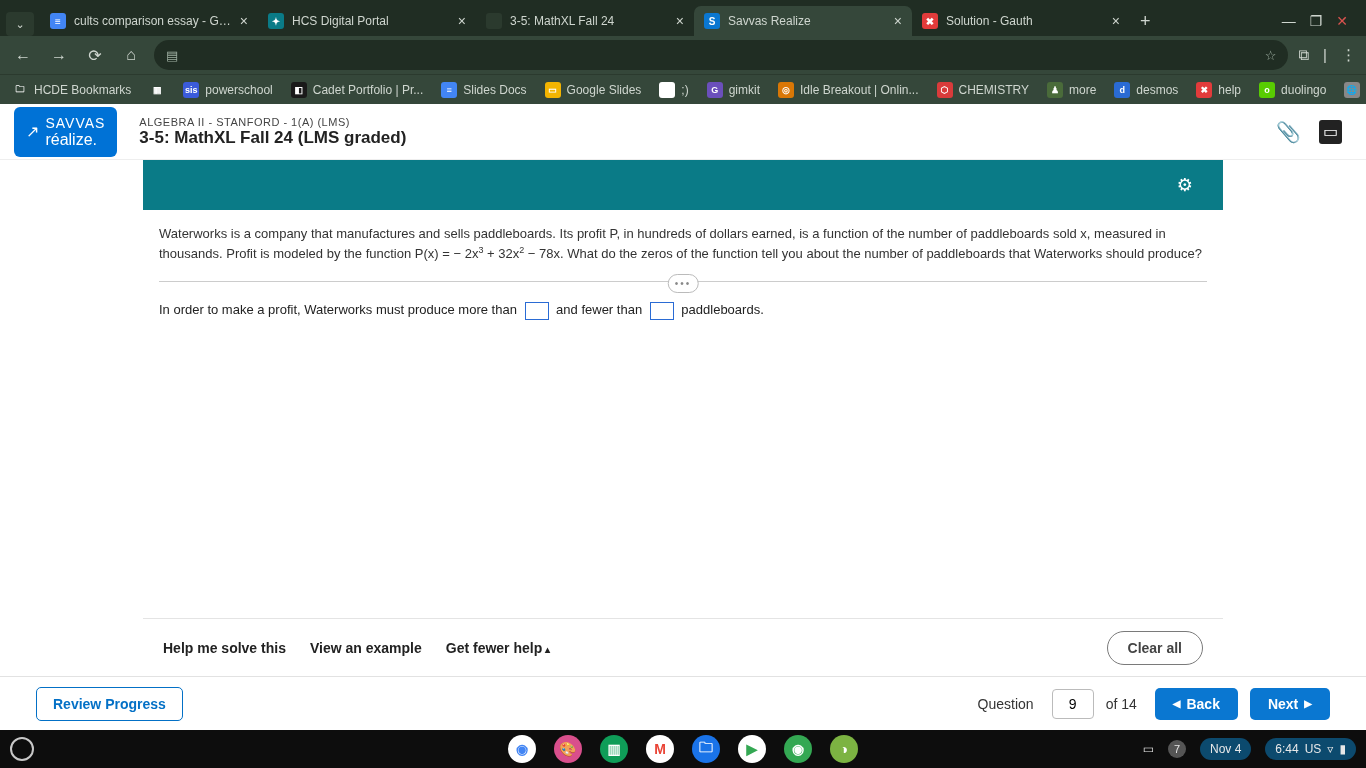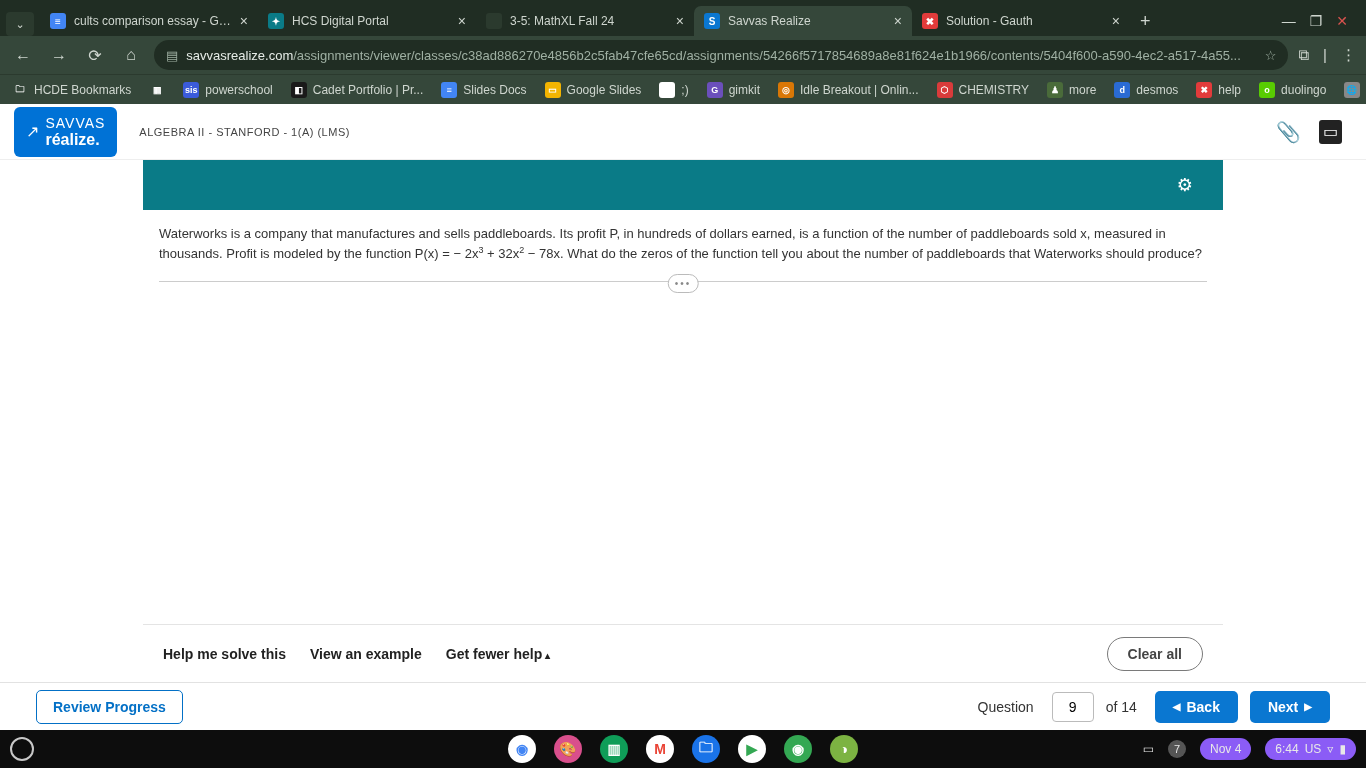--- a/index.html
+++ b/index.html
@@ -51,35 +51,35 @@
   .sep .handle { position:absolute; left:50%; top:-8px; transform:translateX(-50%); background:#fff; border:1px solid #bbb; border-radius:10px; font-size:10px; padding:1px 6px; color:#888; letter-spacing:2px; }
   .fill-line { font-size:13px; color:#222; }
   .num-input { width:24px; height:18px; border:1px solid #2a6bd4; display:inline-block; vertical-align:middle; margin:0 4px; }
   .bottom-bar { margin-top:auto; height:58px; border-top:1px solid #e4e4e4; display:flex; align-items:center; padding:0 20px; gap:24px; background:#fff; }
   .bb-link { font-weight:700; font-size:14px; color:#222; }
   .bb-link.drop::after { content:" ▴"; font-size:10px; }
   .bb-spacer { flex:1; }
   .btn-clear { border:1px solid #7a7a7a; background:#fff; color:#444; border-radius:20px; padding:8px 20px; font-weight:700; font-size:14px; }
   .btn-check { border:none; background:#ef7ba0; color:#fff; border-radius:20px; padding:8px 20px; font-weight:700; font-size:14px; opacity:0.85; }
 
-  .footer-nav { height:48px; background:#fff; border-top:1px solid #e2e2e2; display:flex; align-items:center; padding:0 36px; gap:12px; }
+  .footer-nav { height:54px; background:#fff; border-top:1px solid #e2e2e2; display:flex; align-items:center; padding:0 36px; gap:12px; }
   .btn-outline-blue { border:1.5px solid #0370c6; color:#0370c6; background:#fff; border-radius:5px; padding:8px 16px; font-weight:700; font-size:14px; }
   .footer-nav .spacer { flex:1; }
   .q-label { font-size:14px; color:#333; margin-right:6px; }
   .q-input { width:42px; height:30px; border:1px solid #bbb; border-radius:4px; text-align:center; font-size:14px; }
   .btn-blue { background:#0a77d1; color:#fff; border:none; border-radius:5px; padding:8px 18px; font-weight:700; font-size:14px; display:flex; align-items:center; gap:6px; }
   .btn-blue .tri { font-size:10px; }
 
   
   .shelf { height:38px; background:#0d0d0d; display:flex; align-items:center; padding:0 10px; color:#e8e8e8; font-size:12px; gap:8px; }
   .shelf .launcher { width:24px; height:24px; border:2px solid #c8c8c8; border-radius:50%; }
   .shelf .center { position:absolute; left:50%; transform:translateX(-50%); display:flex; gap:18px; }
   .shelf .appicon { width:28px; height:28px; border-radius:50%; display:flex; align-items:center; justify-content:center; color:#fff; font-size:14px; font-weight:bold; }
   .shelf .tray { margin-left:auto; display:flex; align-items:center; gap:14px; }
-  .shelf .pill { background:#8b5cf6; border-radius:14px; padding:4px 10px; display:flex; align-items:center; gap:6px; }
+  .shelf .pill { background:#0c4a6e; border-radius:14px; padding:4px 10px; display:flex; align-items:center; gap:6px; }
   .shelf .notif { width:18px; height:18px; border-radius:50%; background:#555; display:flex; align-items:center; justify-content:center; font-size:11px; }
 </style>
 </head>
 <body>
 
 <div class="chrome-top">
   <div class="tabstrip">
     <div class="tab-dropdown">⌄</div>
     <div id="tabs-mount" style="display: flex;">
         <div class="tab inactive">
@@ -116,21 +116,20 @@
     </div>
   </div>
 
   <div class="toolbar">
     <div class="navbtn">←</div>
     <div class="navbtn">→</div>
     <div class="navbtn">⟳</div>
     <div class="navbtn">⌂</div>
     <div class="omnibox">
       <span class="secure">▤</span>
-      <span class="url"><span class="host">savvasrealize.com</span><span>/assignments/viewer/classes/c38ad886270e4856b2c5fab47cfe65cd/assignments/54266f5717854689a8e81f624e1b1966/contents/5404f600-a590-4ec2-a517-4a55...</span></span>
       <span style="margin-left:auto;">☆</span>
     </div>
     <div class="endicons">
       <span>⧉</span>
       <span>|</span>
       <span>⋮</span>
     </div>
   </div>
 
   <div class="bookmarks">
@@ -197,25 +196,26 @@
 
   </div>
 </div>
 
 <div class="page">
   <div class="realize-header">
     <div class="realize-badge">
       <span>↗</span>
       <span>
         <span class="sav">SAVVAS</span>
-        <span style="font-weight:700;">réalize.</span>
+        <span style="font-weight:400;">réalize.</span>
       </span>
     </div>
     <div class="rh-titles">
       <span class="rh-course">ALGEBRA II - STANFORD - 1(A) (LMS)</span>
+      <span class="rh-assign">3-5: MathXL Fall 24 (LMS graded)</span>
     </div>
     <div class="rh-icons">
       <span>📎</span>
       <span class="chatfill">▭</span>
     </div>
   </div>
 
   <div class="content-col">
     <div class="content-wrap">
       <div class="teal-bar">
@@ -224,20 +224,23 @@
 
       <div class="question-area">
         <p>
           <span>Waterworks is a company that manufactures and sells paddleboards. Its profit P, in hundreds of dollars earned, is a function of the number of paddleboards sold x, measured in thousands. Profit is modeled by the function P(x) = − 2x</span><sup>3</sup><span> + 32x</span><sup>2</sup><span> − 78x. What do the zeros of the function tell you about the number of paddleboards that Waterworks should produce?</span>
         </p>
 
         <div class="sep">
           <span class="handle">•••</span>
         </div>
 
+        <p class="fill-line">
+          <span>In order to make a profit, Waterworks must produce more than </span><input class="num-input" style=""><span> and fewer than </span><input class="num-input" style=""><span> paddleboards.</span>
+        </p>
       </div>
 
       <div class="bottom-bar">
         <span class="bb-link">Help me solve this</span>
         <span class="bb-link">View an example</span>
         <span class="bb-link drop">Get fewer help</span>
         <span class="bb-spacer"></span>
         <button class="btn-clear">Clear all</button>
       </div>
     </div>

